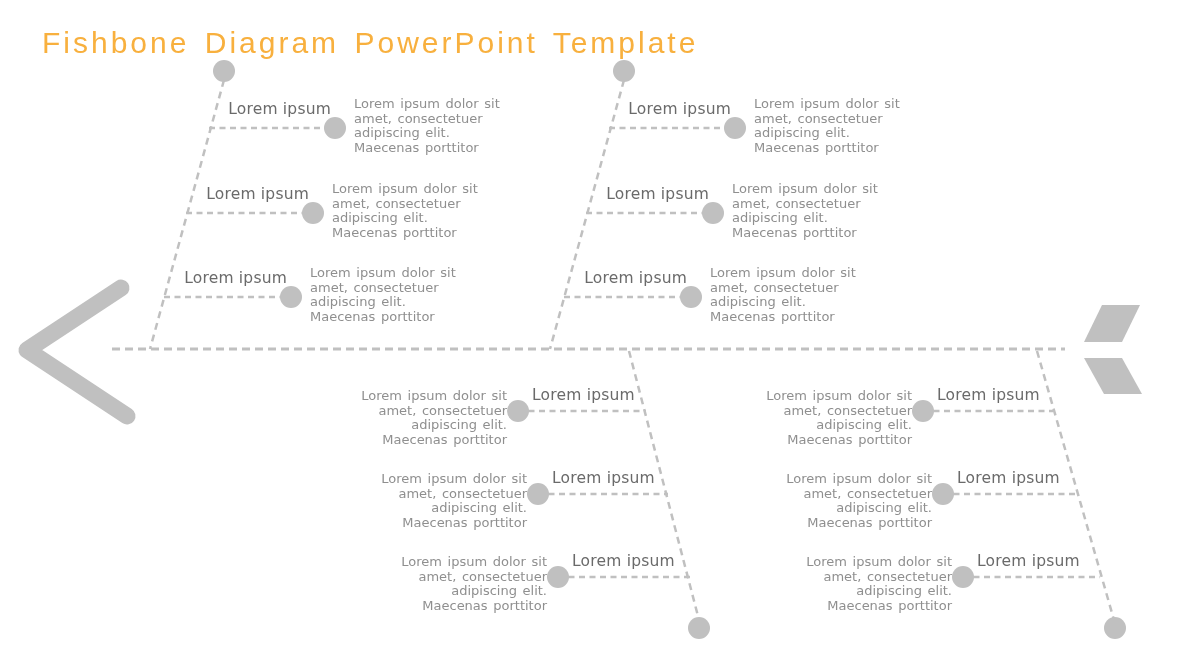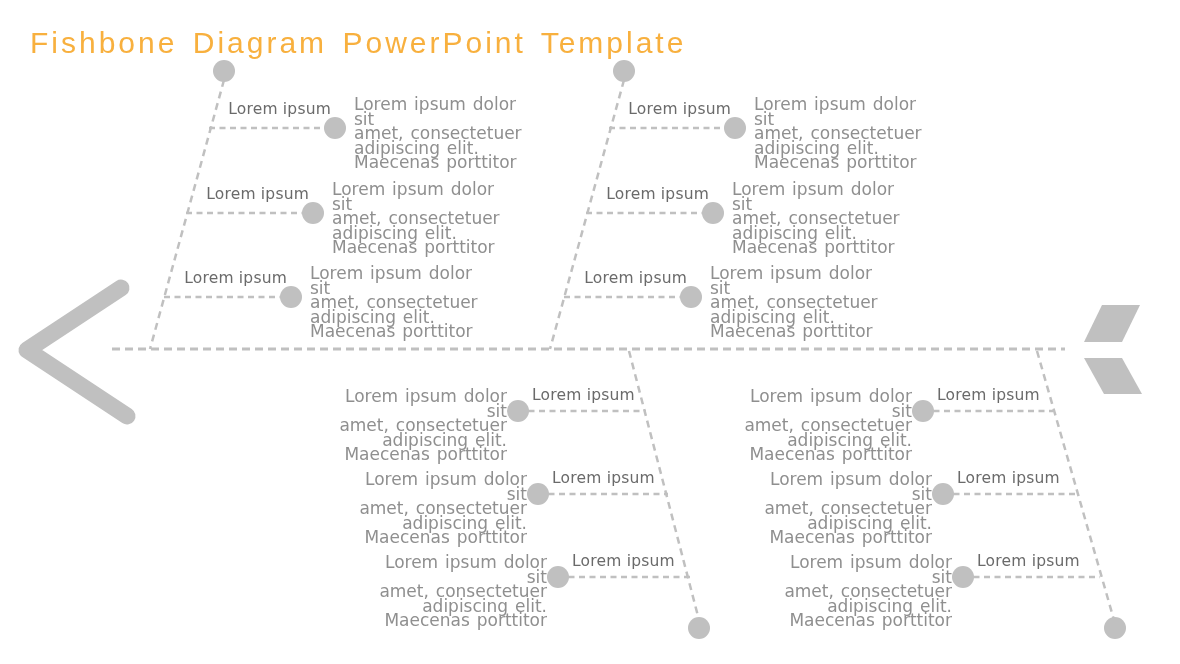--- a/index.html
+++ b/index.html
@@ -2,35 +2,35 @@
 <html style="--title: #f8b03e; --label: #6a6a6a; --description: #8f8f8f; --skeleton: #c0c0c0;"><head>
 <meta charset="utf-8">
 <style>
   html,body{margin:0;padding:0;background:#ffffff;}
   #canvas{
     position:relative;width:1180px;height:664px;overflow:hidden;
     background:#ffffff;font-family:"DejaVu Sans","Liberation Sans",sans-serif;
   }
   #skeleton{position:absolute;left:0;top:0;}
   .page-title{
-    position:absolute;left:30px;top:6px;
+    position:absolute;left:42px;top:6px;
     font-family:"Liberation Sans",sans-serif;
     font-size:30px;font-weight:500;letter-spacing:3px;word-spacing:4px;
     color:var(--title,#f8b03e);white-space:nowrap;
   }
   .cause-label{
     position:absolute;width:130px;
     font-size:15.5px;font-weight:normal;color:var(--label,#6a6a6a);
     white-space:nowrap;letter-spacing:.2px;
   }
   .cause-label.r{text-align:right;}
   .cause-label.l{text-align:left;}
   .cause-desc{
     position:absolute;width:168px;
-    font-size:17px;line-height:14.6px;color:var(--description,#8f8f8f);
+    font-size:13px;line-height:14.6px;color:var(--description,#8f8f8f);
     white-space:pre-line;word-spacing:1.5px;
   }
   .cause-desc.l{text-align:left;}
   .cause-desc.r{text-align:right;}
   .dash{stroke:var(--skeleton,#bfbfbf);fill:none;}
   .dot{fill:var(--skeleton,#bfbfbf);}
   .solid{fill:var(--skeleton,#c2c2c2);}
   .head{stroke:var(--skeleton,#c2c2c2);fill:none;}
 </style>
 </head>

